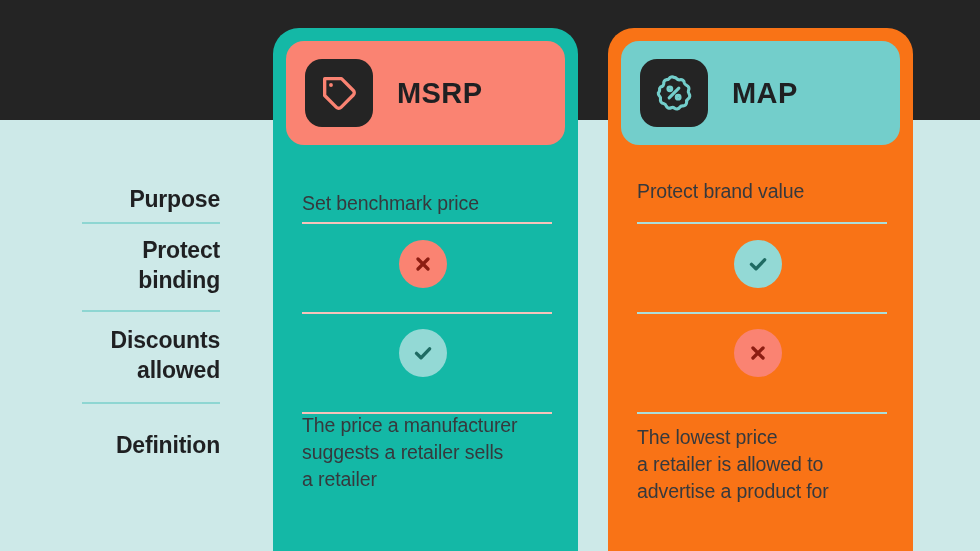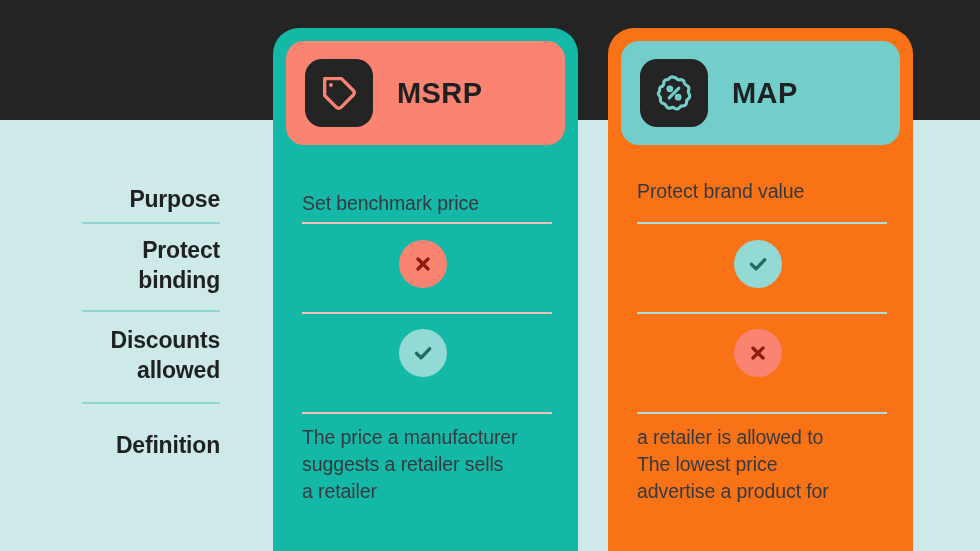--- a/index.html
+++ b/index.html
@@ -200,21 +200,21 @@
     <div class="cell-rule rule-msrp" style="top:284px;"></div>
 
     <div class="badge badge-yes" style="left:126px; top:301px;">
       <svg width="24" height="24" viewBox="0 0 24 24" fill="none" stroke="#1f6b63" stroke-width="3.4" stroke-linecap="round" stroke-linejoin="round">
         <path d="M5.5 12.4 10 16.8 18.6 7.8"></path>
       </svg>
     </div>
     <div class="cell-rule rule-msrp" style="top:384px;">
     </div>
 
-    <div class="cell cell-text" style="top:396px; width:262px;">
+    <div class="cell cell-text" style="top:384px; width:262px;">
       <span class="ln">The price a manufacturer</span>
       <span class="ln">suggests a retailer sells</span>
       <span class="ln">a retailer</span>
     </div>
   </div>
 
   <div class="card card-map">
 
     <div class="card-head head-map">
       <div class="head-icon">
@@ -241,19 +241,19 @@
     <div class="cell-rule rule-map" style="top:284px;"></div>
 
     <div class="badge badge-no" style="left:126px; top:301px;">
       <svg width="22" height="22" viewBox="0 0 24 24" fill="none" stroke="#8c1d12" stroke-width="3.6" stroke-linecap="round">
         <path d="M6.5 6.5 17.5 17.5M17.5 6.5 6.5 17.5"></path>
       </svg>
     </div>
     <div class="cell-rule rule-map" style="top:384px;"></div>
 
     <div class="cell cell-text" style="top:396px; width:262px;">
+      <span class="ln">The lowest price</span>
       <span class="ln">a retailer is allowed to</span>
-      <span class="ln">The lowest price</span>
       <span class="ln">advertise a product for</span>
     </div>
   </div>
 
 </div>
 
 </body></html>

